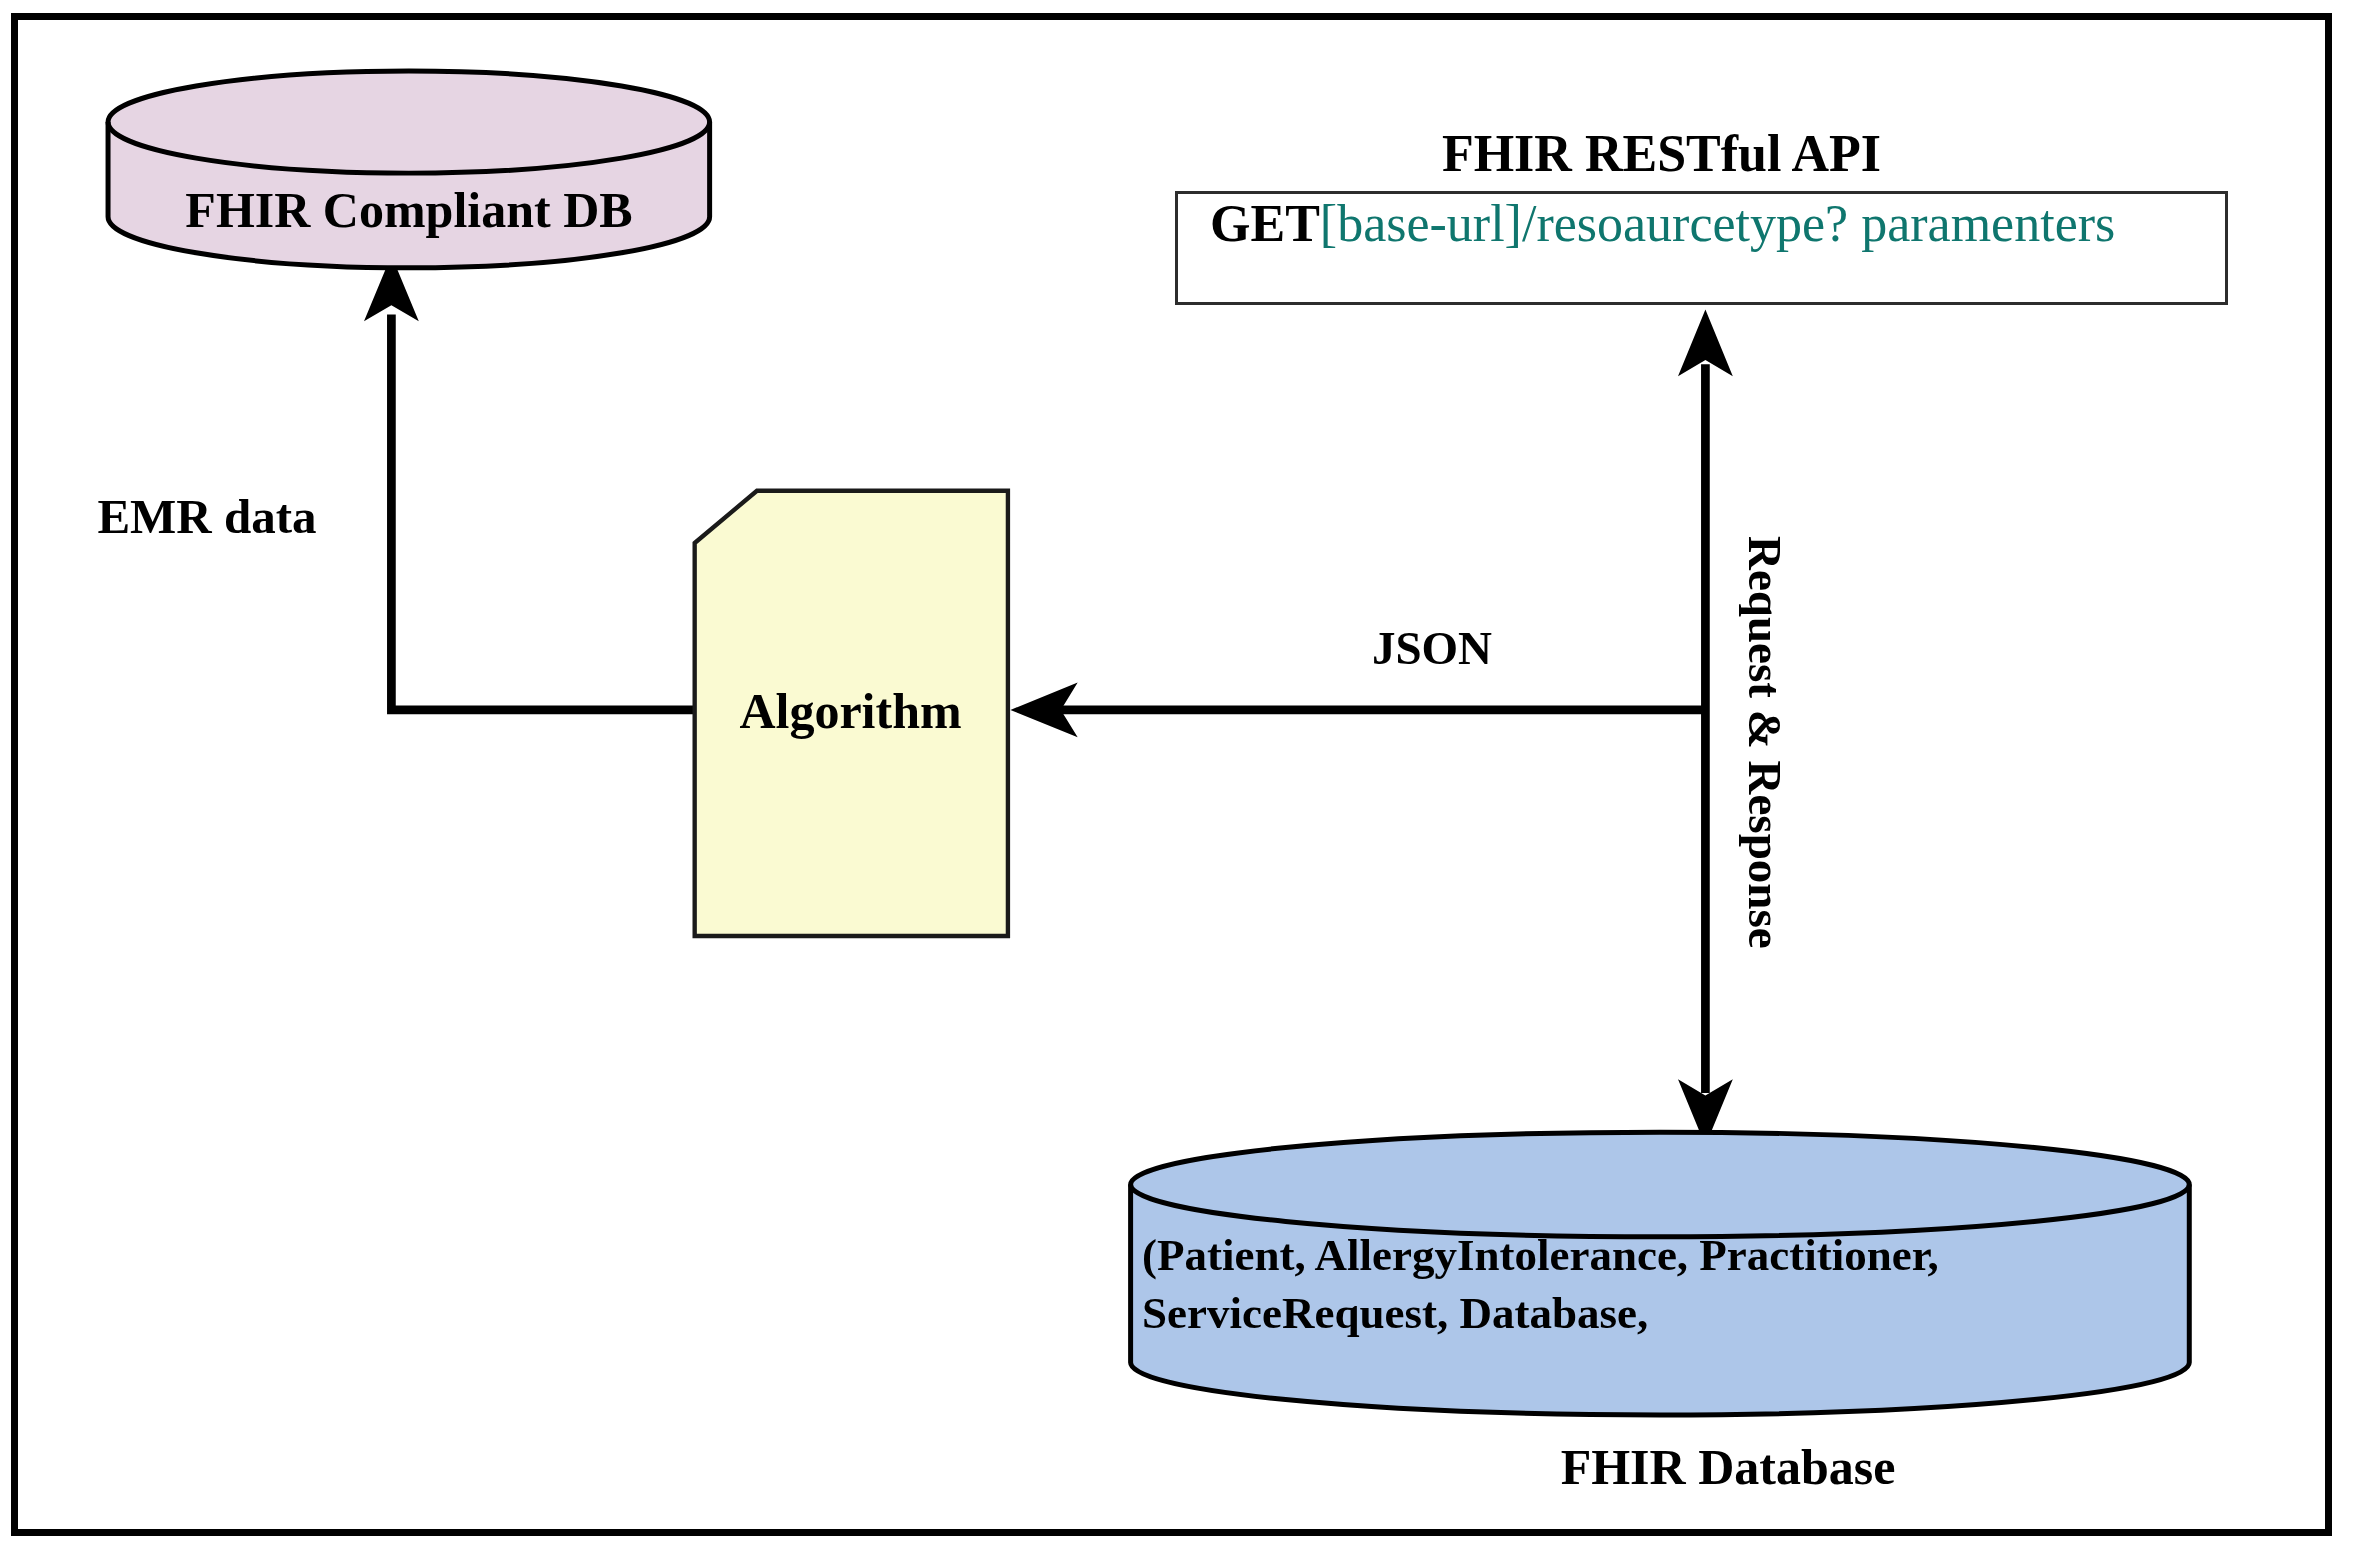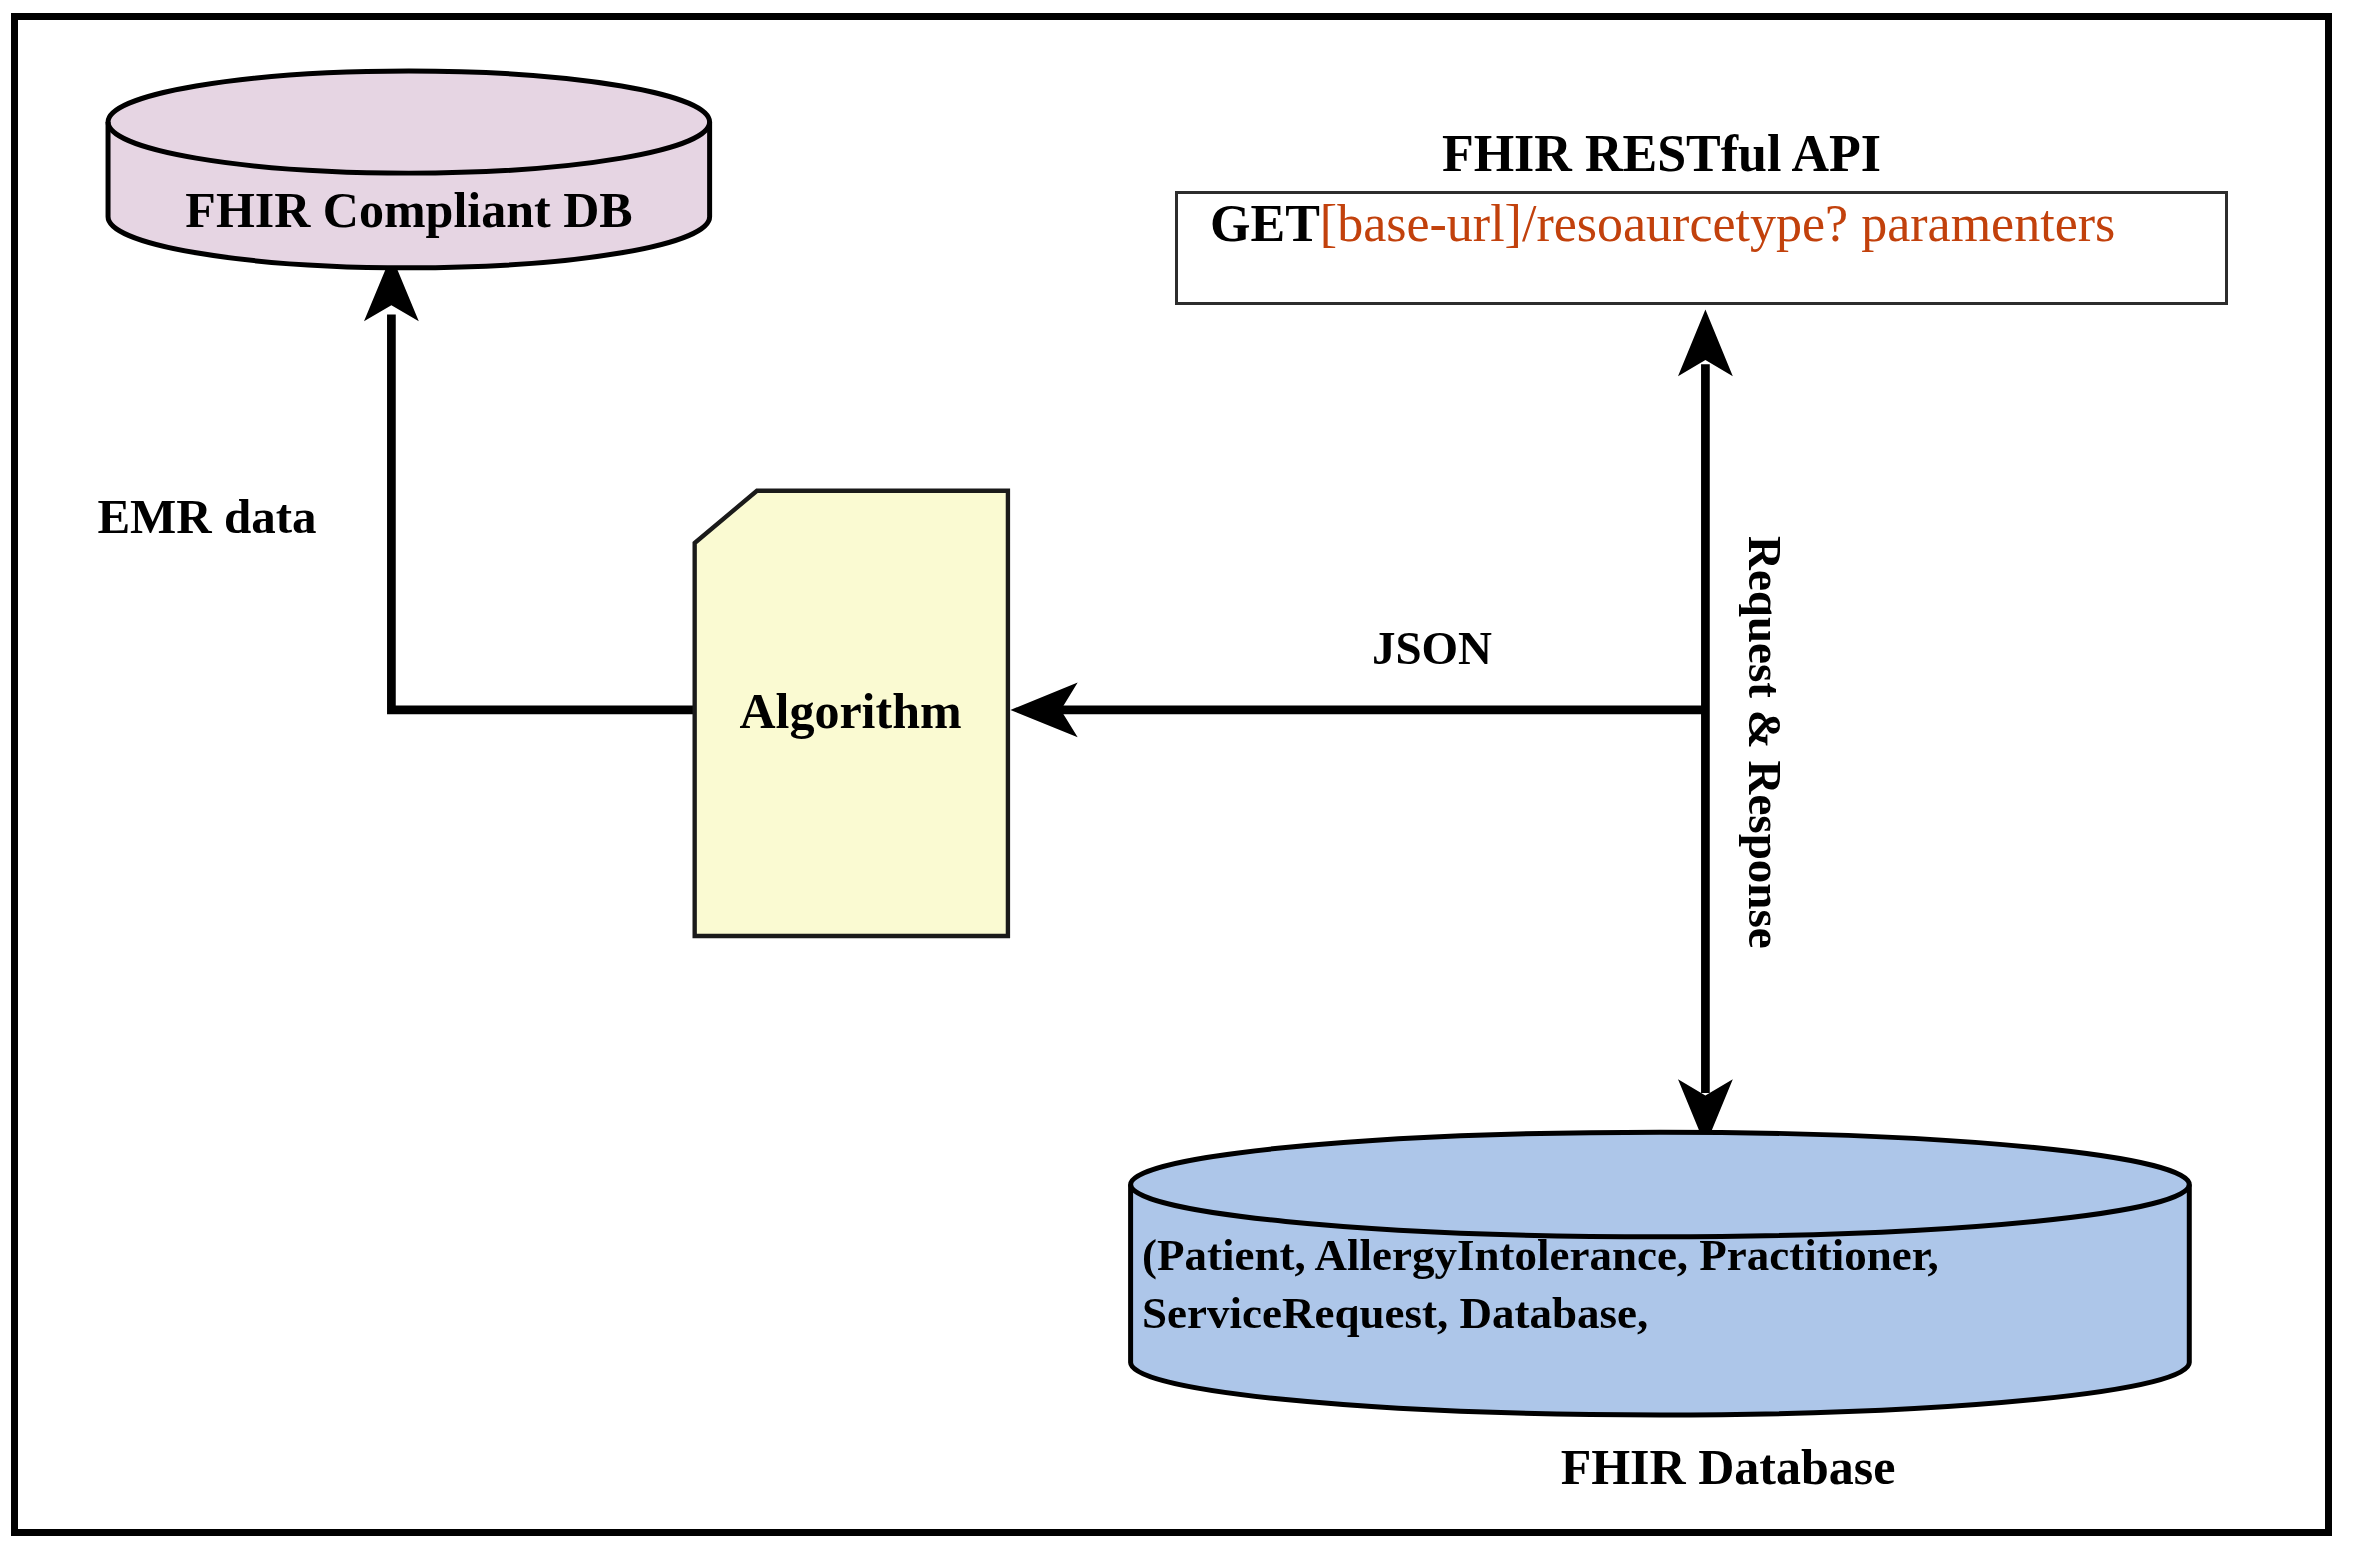--- a/index.html
+++ b/index.html
@@ -76,21 +76,21 @@
     border: 3.1px solid #2d2d2d;
     background: #ffffff;
     display: flex;
     align-items: flex-start;
     padding-left: 32px;
     font-size: 52px;
     white-space: nowrap;
     margin-left: 40px;
   }
   .get-box .method { font-weight: bold; color: #000000; }
-  .get-box .path   { font-weight: normal; color: #c2410c; }
+  .get-box .path   { font-weight: normal; color: #0f766e; }
   .db2-contents {
     position: absolute;
     left: 1142px; top: 1226px; width: 1053px;
     font-weight: bold;
     font-size: 45px;
     line-height: 58px;
     white-space: nowrap;
   }
   .db2-caption {
     left: 1292px; top: 1440px; width: 872px;

